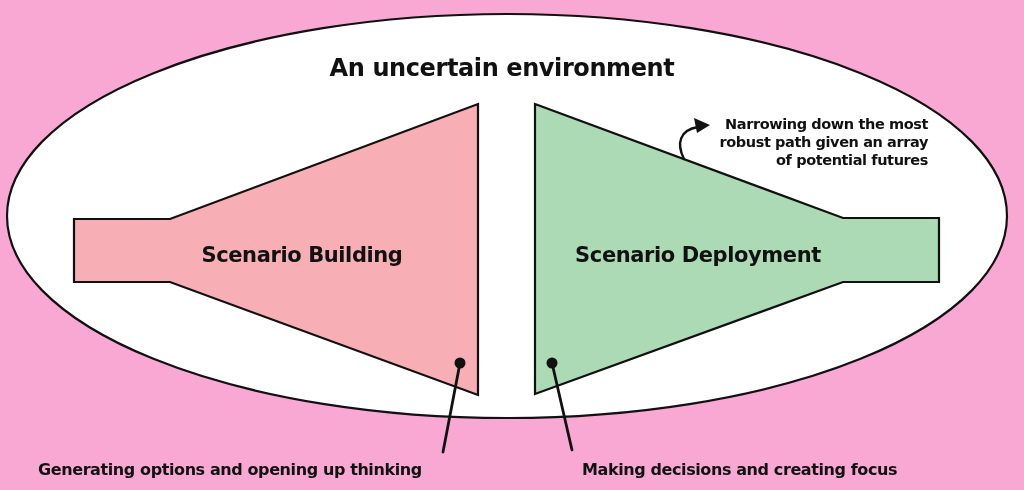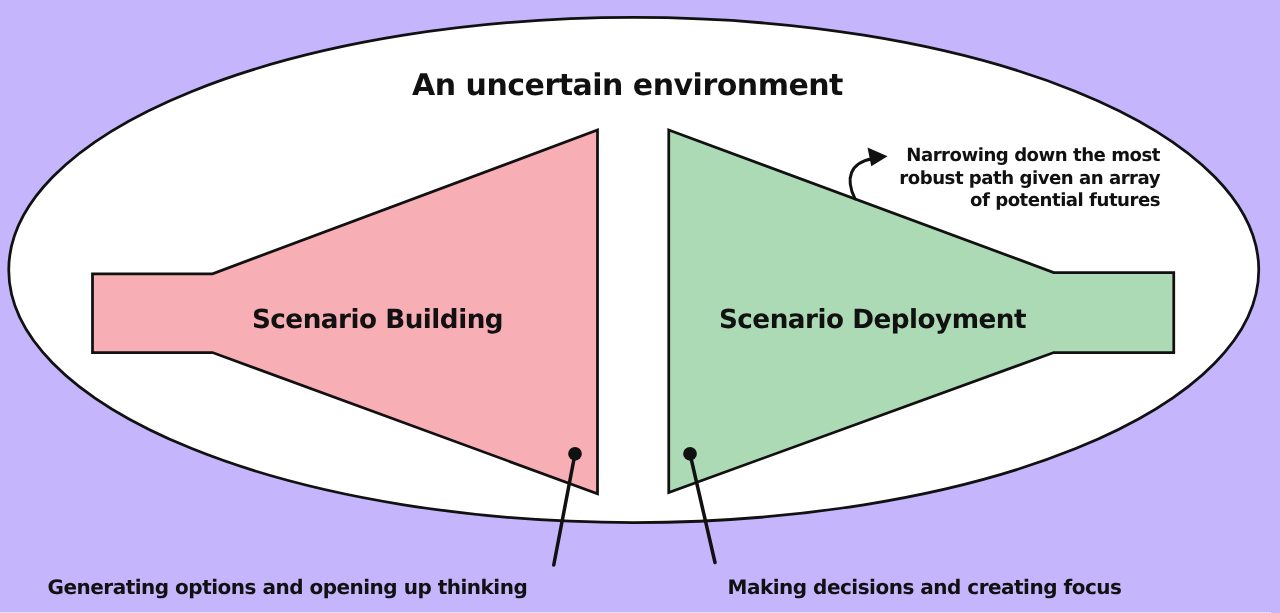--- a/index.html
+++ b/index.html
@@ -4,21 +4,21 @@
 <style>
   html, body {
     margin: 0;
     padding: 0;
     background: #ffffff;
   }
   .stage {
     position: relative;
     width: 1024px;
     height: 490px;
-    background: #c4b5fd;
+    background: #f9a8d4;
     overflow: hidden;
   }
   svg text {
     fill: #111111;
     letter-spacing: -0.4px;
   }
   .t-title   { font: 700 24px "DejaVu Sans", sans-serif; }
   .t-label   { font: 700 21px "DejaVu Sans", sans-serif; }
   .t-note    { font: 700 14.5px "DejaVu Sans", sans-serif; }
   .t-caption { font: 700 16px "DejaVu Sans", sans-serif; }

